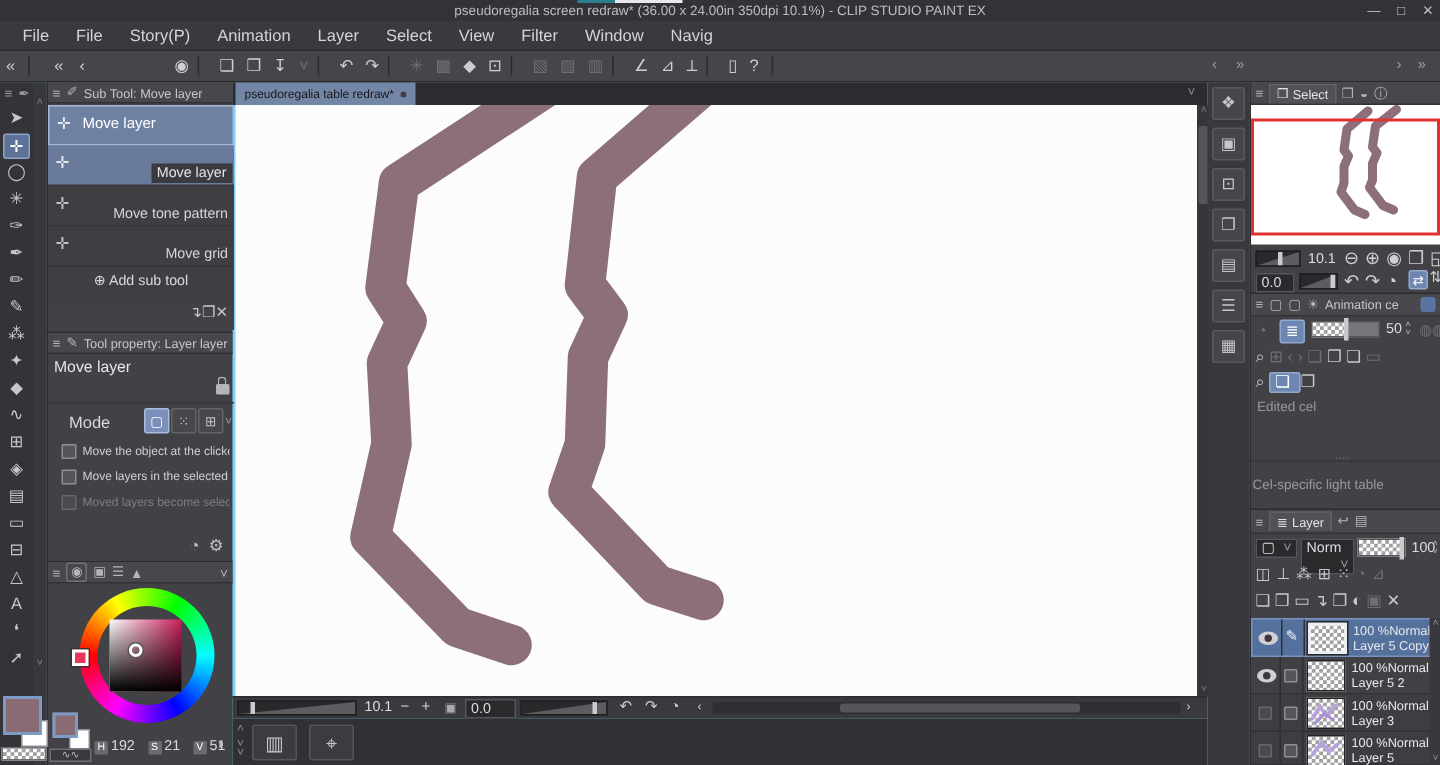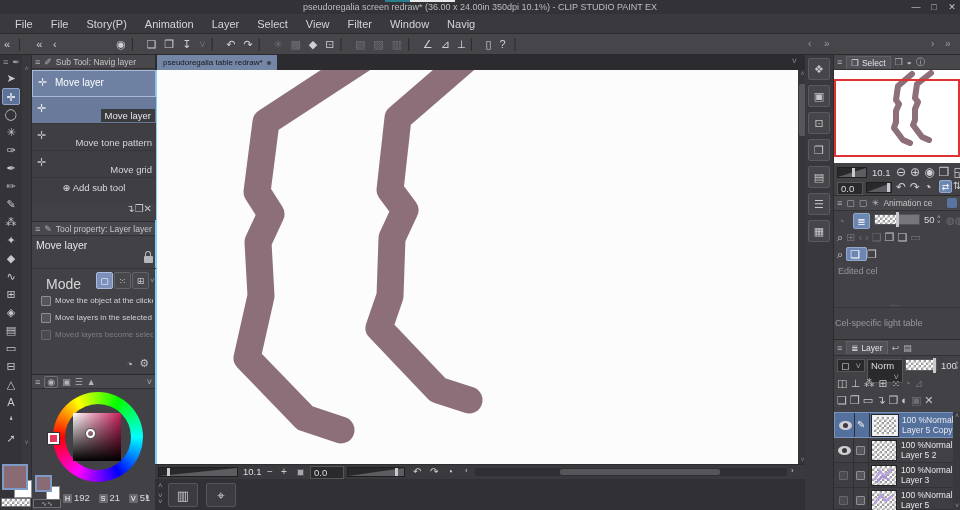--- a/index.html
+++ b/index.html
@@ -163,21 +163,21 @@
   <div class="abs" style="left:14px;top:480px;width:18px;height:18px;background:#fff;border:1px solid #8e8e94;z-index:3"></div>
   <div class="abs checker small" style="left:1px;top:498px;width:30px;height:9px;border:1px solid #6e6e74;z-index:5"></div>
   <div class="abs" style="left:35px;top:475px;width:17px;height:17px;background:#8a6b74;border:2px solid #7e9ac6;z-index:4"></div>
   <div class="abs" style="left:46px;top:486px;width:14px;height:14px;background:#fff;border:1px solid #8e8e94;z-index:3"></div>
   <div class="abs" style="left:33px;top:499px;width:28px;height:9px;background:#3a3a3e;border:1px solid #6e6e74;color:#b8b8bd;font-size:7px;line-height:7px;text-align:center;z-index:5">∿∿</div>
 
   <div class="abs panel" style="left:31px;top:55px;width:124px;height:167px">
     <div class="phead">
       <span class="gi">≡</span>
       <span class="gi">✐</span>
-      <span class="txt">Sub Tool: Navig layer</span>
+      <span class="txt">Sub Tool: Move layer</span>
     </div>
     <div class="subrow" style="top:15px;background:#6e81a3;border:1px solid #a9bad8">
       <span class="mv">✛</span>
       <span class="abs txt" style="left:22px;top:6px;color:#fff">Move layer</span>
     </div>
     <div class="subrow" style="top:42px;background:#697a9b">
       <span class="mv">✛</span>
       <span class="darklabel">Move layer</span>
     </div>
     <div class="subrow" style="top:69px;background:#3f3f43">
@@ -199,21 +199,21 @@
     <div class="phead">
       <span class="gi">≡</span>
       <span class="gi">✎</span>
       <span class="txt">Tool property: Layer layer</span>
     </div>
     <div class="abs txt" style="left:4px;top:17px;font-size:10.5px;color:#e6e6ea">Move layer</div>
     <div class="abs" style="left:112px;top:34px;width:9px;height:7px;background:#b5b5ba;border-radius:1px">
       <span style="position:absolute;top:-5px;left:1px;width:6px;height:5px;border:1.5px solid #b5b5ba;border-bottom:none;border-radius:3px 3px 0 0"></span>
     </div>
     <div class="abs" style="left:0;top:46px;width:124px;height:1px;background:#35353a"></div>
-    <div class="abs" style="left:14px;top:54px;font-size:14px;color:#d8d8dc">Mode</div>
+    <div class="abs" style="left:14px;top:54px;font-size:11px;color:#d8d8dc">Mode</div>
     <div class="mode-btn on" style="left:64px;top:50px">▢</div>
     <div class="mode-btn" style="left:82px;top:50px">⁙</div>
     <div class="mode-btn" style="left:100px;top:50px">⊞</div>
     <div class="abs" style="left:118px;top:54px;color:#9a9aa0;font-size:8px">˅</div>
     <div class="cb" style="left:9px;top:74px"></div>
     <div class="abs txt" style="left:23px;top:74px;width:98px;font-size:8px;color:#cfcfd4">Move the object at the clicke</div>
     <div class="cb" style="left:9px;top:91px"></div>
     <div class="abs txt" style="left:23px;top:91px;width:98px;font-size:8px;color:#cfcfd4">Move layers in the selected a</div>
     <div class="cb dim" style="left:9px;top:108px"></div>
     <div class="abs txt" style="left:23px;top:108px;width:98px;font-size:8px;color:#7e7e84">Moved layers become selecte</div>

